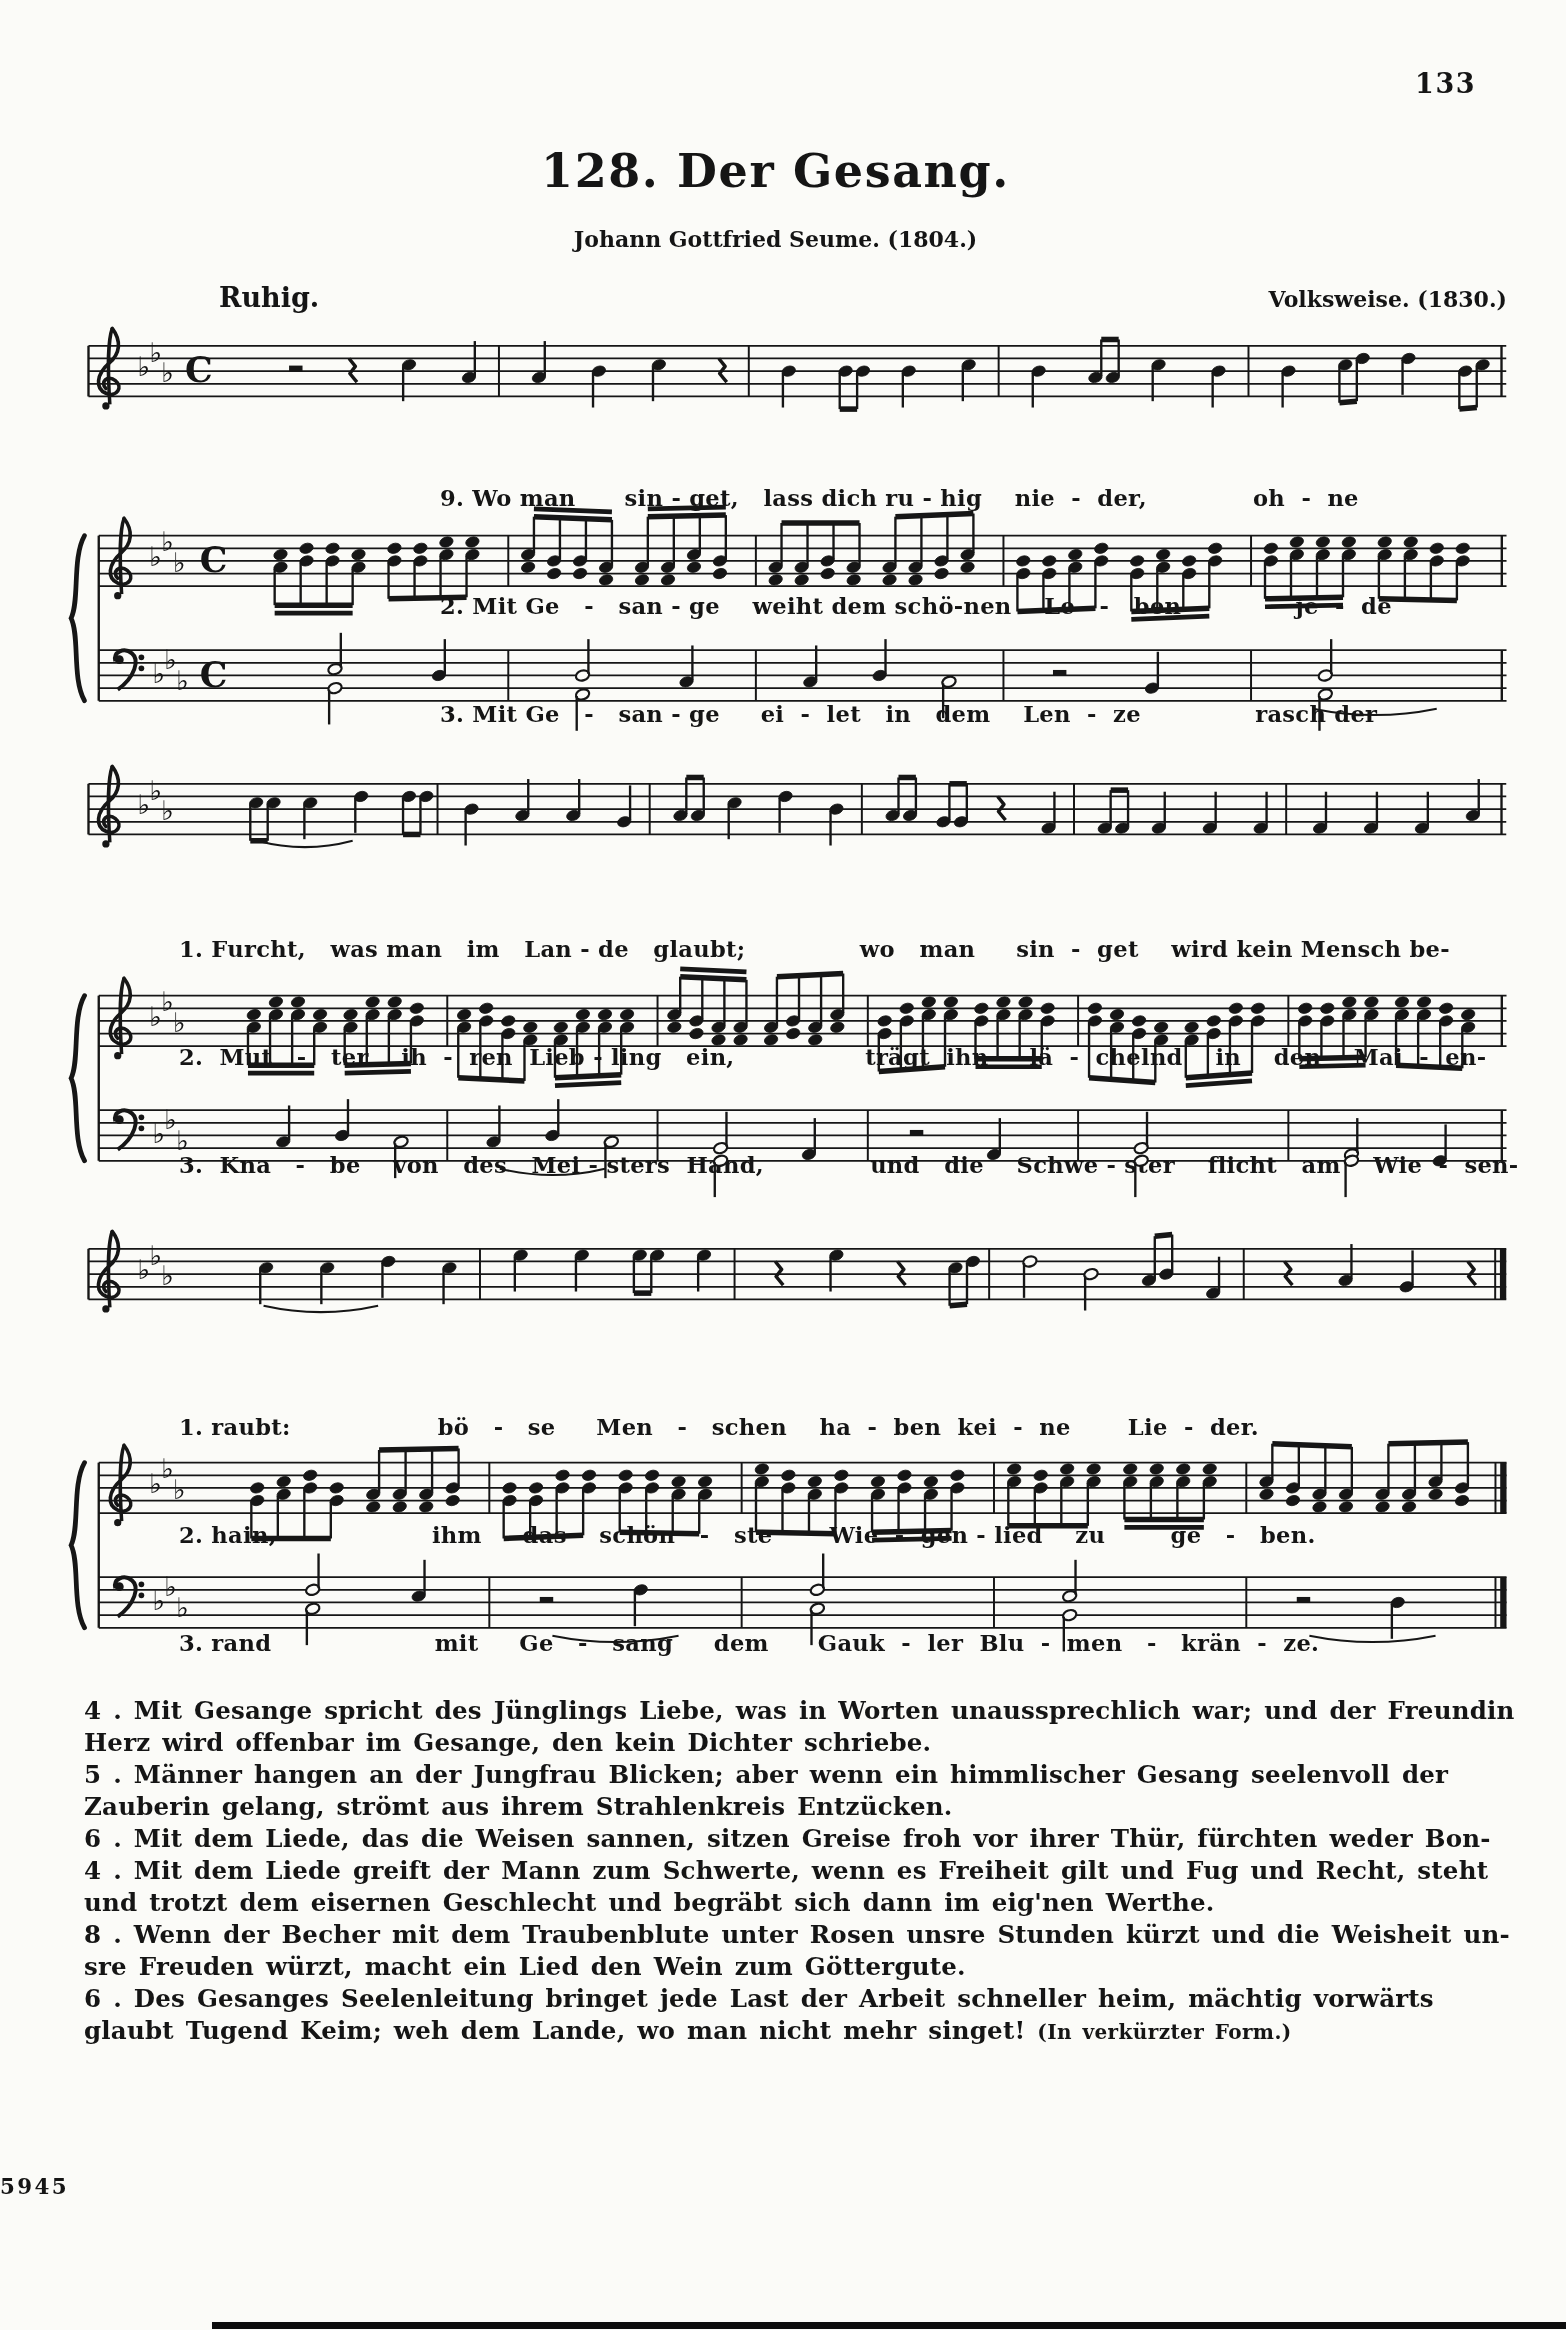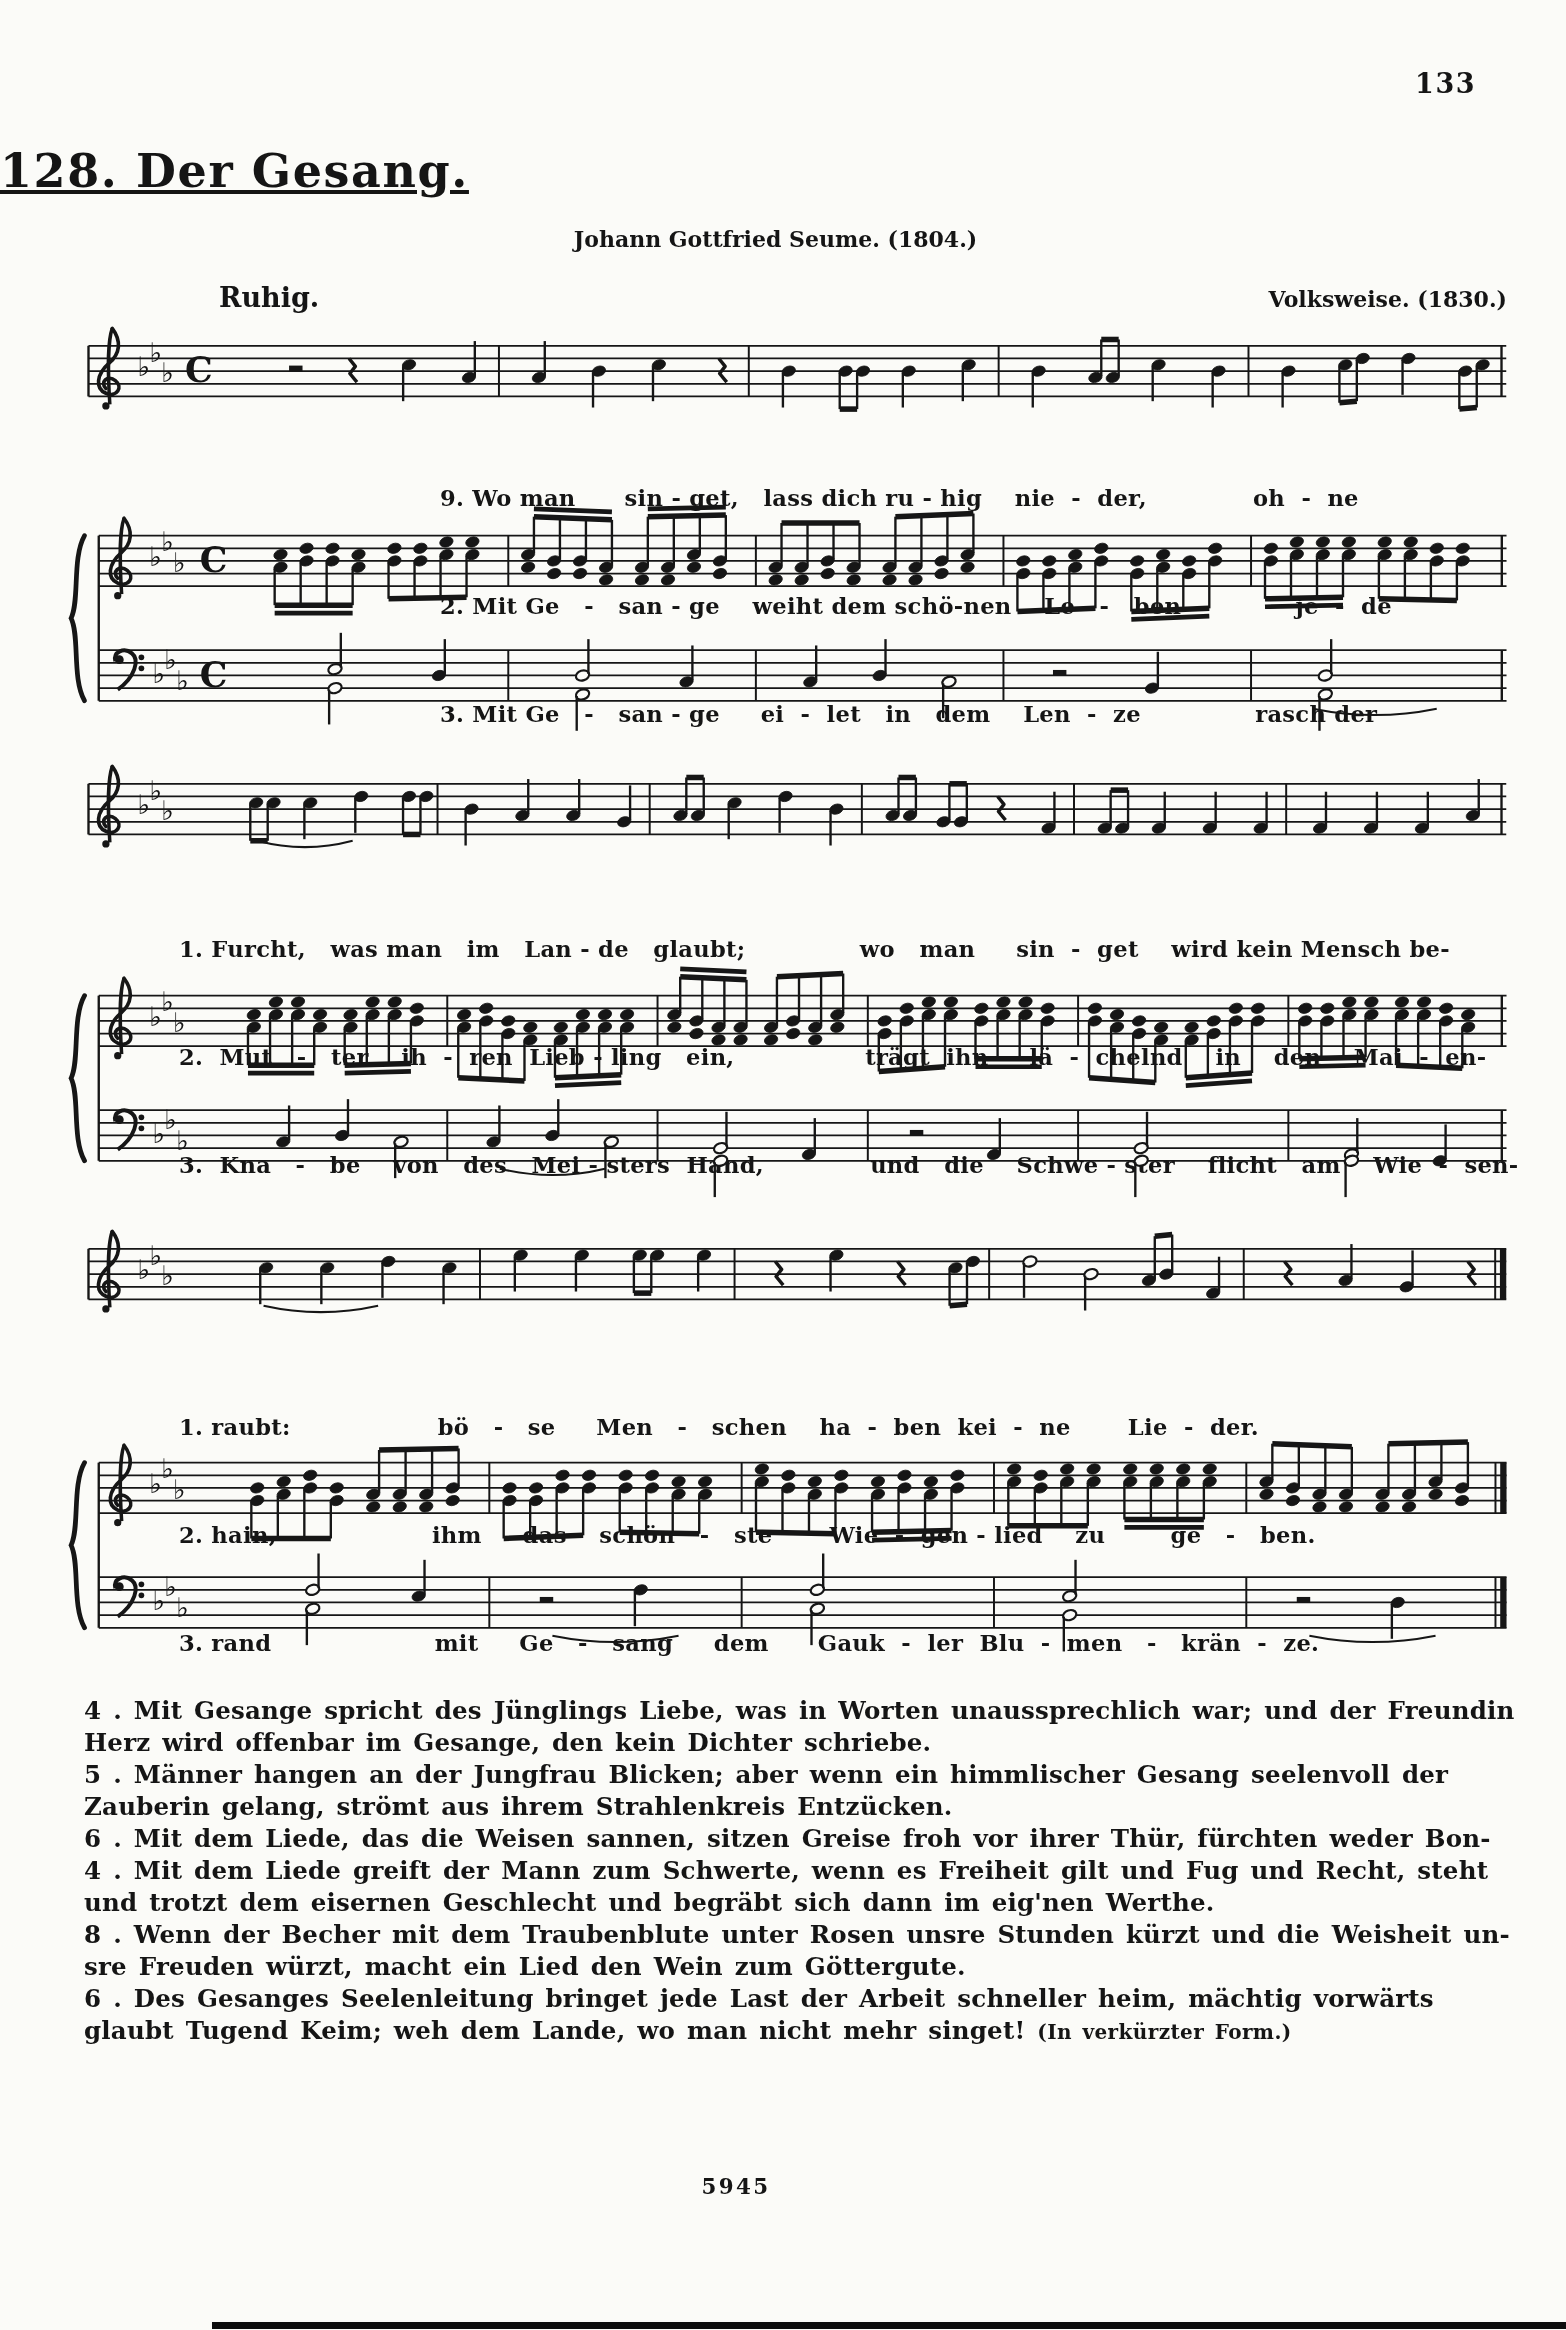--- a/index.html
+++ b/index.html
@@ -4,35 +4,35 @@
 <style>
   html,body{margin:0;padding:0;}
   body{
     width:1567px;height:2330px;position:relative;
     background:#fbfbf8;color:#151515;
     font-family:"DejaVu Serif","Liberation Serif",serif;
     overflow:hidden;
   }
   .abs{position:absolute;}
   #page-number{top:68px;left:1415px;font-size:27px;font-weight:bold;letter-spacing:1.6px;}
-  #song-title{top:144px;left:0;width:1551px;text-align:left;font-size:46px;font-weight:bold;letter-spacing:1.6px;text-decoration:underline;}
+  #song-title{top:144px;left:0;width:1551px;text-align:center;font-size:46px;font-weight:bold;letter-spacing:1.6px;}
   #poet-line{top:226px;left:0;width:1551px;text-align:center;font-size:22px;font-weight:bold;}
   #tempo-marking{top:282px;left:219px;font-size:27px;font-weight:bold;}
   #source-attribution{top:286px;left:1234px;width:273px;text-align:right;font-size:22px;font-weight:bold;}
   .staff-box{position:absolute;left:79px;width:1432px;}
   .piano-box{position:absolute;left:66px;width:1448px;}
   svg{overflow:visible;display:block;}
   .lyrics-block{position:absolute;font-weight:bold;font-size:22.6px;line-height:36px;white-space:pre;letter-spacing:0.3px;}
   #lyrics-1{top:408px;left:440px;}
   #lyrics-2{top:859px;left:179px;}
   #lyrics-3{top:1337px;left:179px;}
   #verses{top:1695px;left:84px;width:1424px;font-size:24.5px;font-weight:bold;line-height:32px;letter-spacing:0.2px;word-spacing:3.2px;}
   .verse-line{white-space:nowrap;}
   #verses-note{font-size:20px;letter-spacing:0.4px;}
-  #plate-number{top:2174px;left:0;width:1472px;text-align:center;font-size:21.4px;font-weight:bold;letter-spacing:2.4px;}
+  #plate-number{top:2174px;left:0;width:1472px;font-size:21.4px;font-weight:bold;letter-spacing:2.4px;}
   #scan-edge-bar{top:2322px;left:212px;right:0;height:7.1px;background:#0d0d0d;}
 </style>
 </head>
 <body>
 
 <div id="page-number" class="abs">133</div>
 <div id="song-title" class="abs">128. Der Gesang.</div>
 <div id="poet-line" class="abs">Johann Gottfried Seume. (1804.)</div>
 <div id="tempo-marking" class="abs">Ruhig.</div>
 <div id="source-attribution" class="abs">Volksweise. (1830.)</div>

